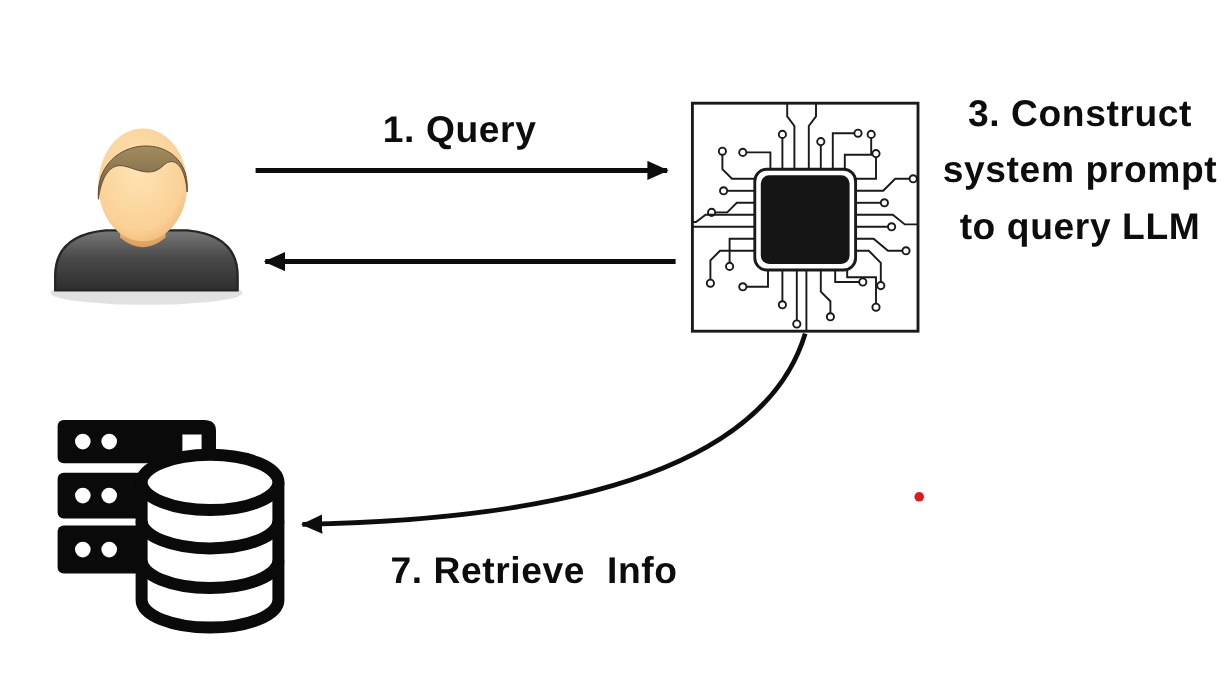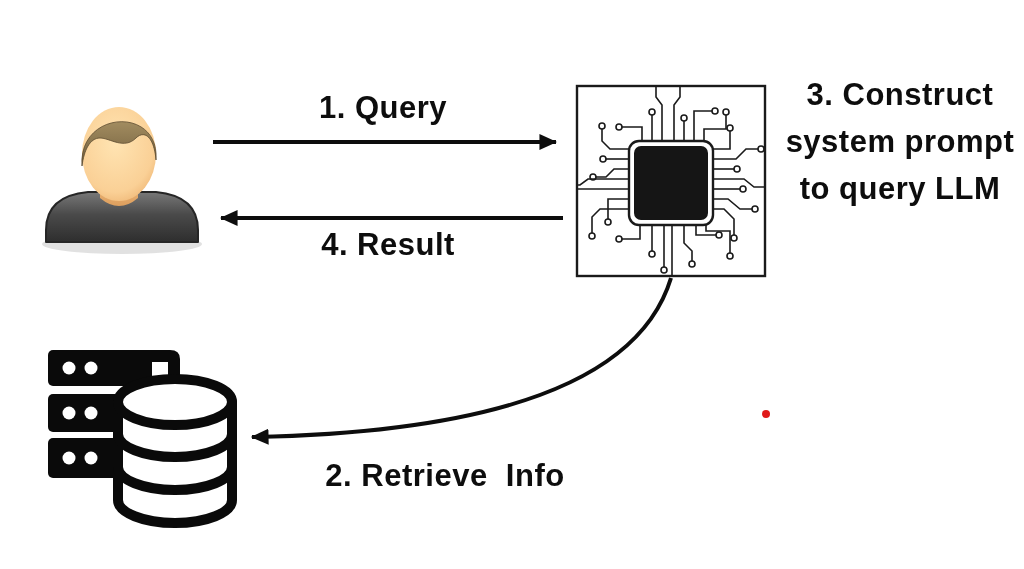--- a/index.html
+++ b/index.html
@@ -147,18 +147,17 @@
     <path d="M563,218 H221" stroke="#0d0d0d" stroke-width="4.2" fill="none" marker-end="url(#ah)"></path>
     <path d="M671,278 Q625,430 252,437" stroke="#0d0d0d" stroke-width="4" fill="none" marker-end="url(#ah)"></path>
   </svg>
 
   <div class="lbl lbl-step1">1. Query</div>
 
   <div class="lbl lbl-step3">3. Construct
 system prompt
 to query LLM</div>
 
-  <div class="lbl lbl-step4">4. Result</div>
 
-  <div class="lbl lbl-step2">2. Retrieve  Info</div>
+  <div class="lbl lbl-step2">7. Retrieve  Info</div>
 
   <div class="red-dot"></div>
 </div>
 
 </body></html>

